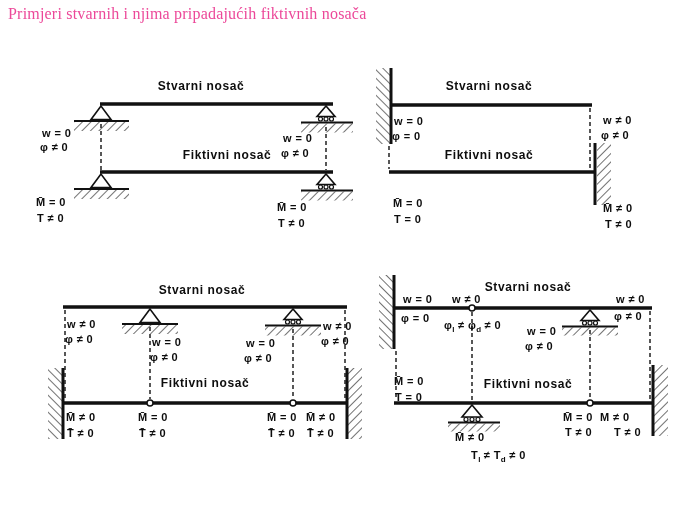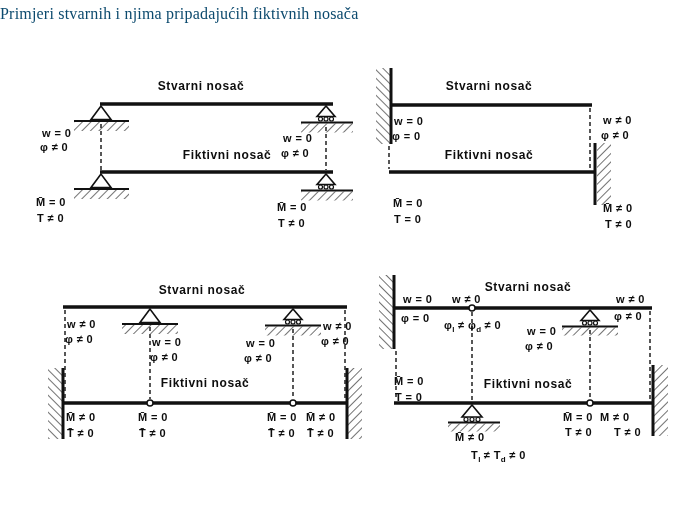--- a/index.html
+++ b/index.html
@@ -1,18 +1,18 @@
 <!DOCTYPE html>
 <html><head>
 <meta charset="utf-8">
 <style>
   html,body{margin:0;padding:0;background:#fff;}
   .page{position:relative;width:680px;height:506px;background:#ffffff;overflow:hidden;
         font-family:"Liberation Sans",sans-serif;color:#111;}
-  .doc-title{position:absolute;left:0;top:5px;font:400 16px "Liberation Serif",serif;color:#0c4a6e;
+  .doc-title{position:absolute;left:8px;top:5px;font:400 16px "Liberation Serif",serif;color:#ec4899;
         letter-spacing:.2px;white-space:nowrap;}
   svg.art{position:absolute;left:0;top:0;}
   .lbl{position:absolute;font:700 11px "Liberation Sans",sans-serif;color:#0d0d0d;
        white-space:nowrap;letter-spacing:.4px;line-height:13px;}
   .ptitle{position:absolute;font:700 12px "Liberation Sans",sans-serif;color:#0d0d0d;
        white-space:nowrap;letter-spacing:.6px;transform:translateX(-50%);}
   .lbl sub{font-size:8px;vertical-align:-3px;letter-spacing:0;}
 </style>
 </head>
 <body>

